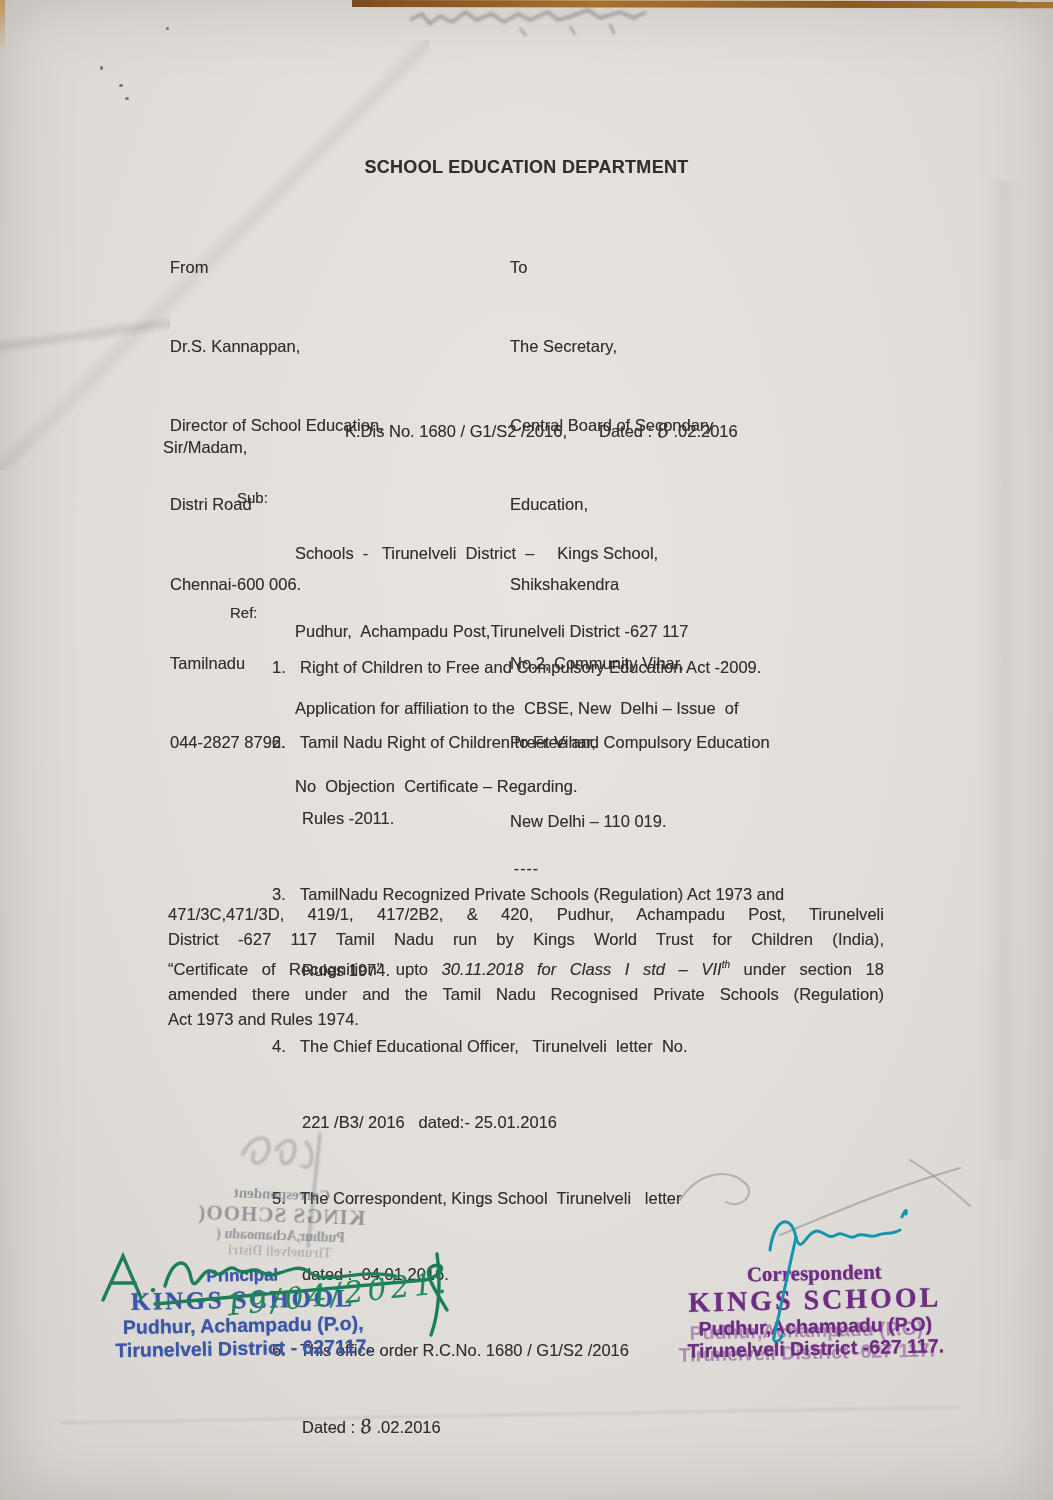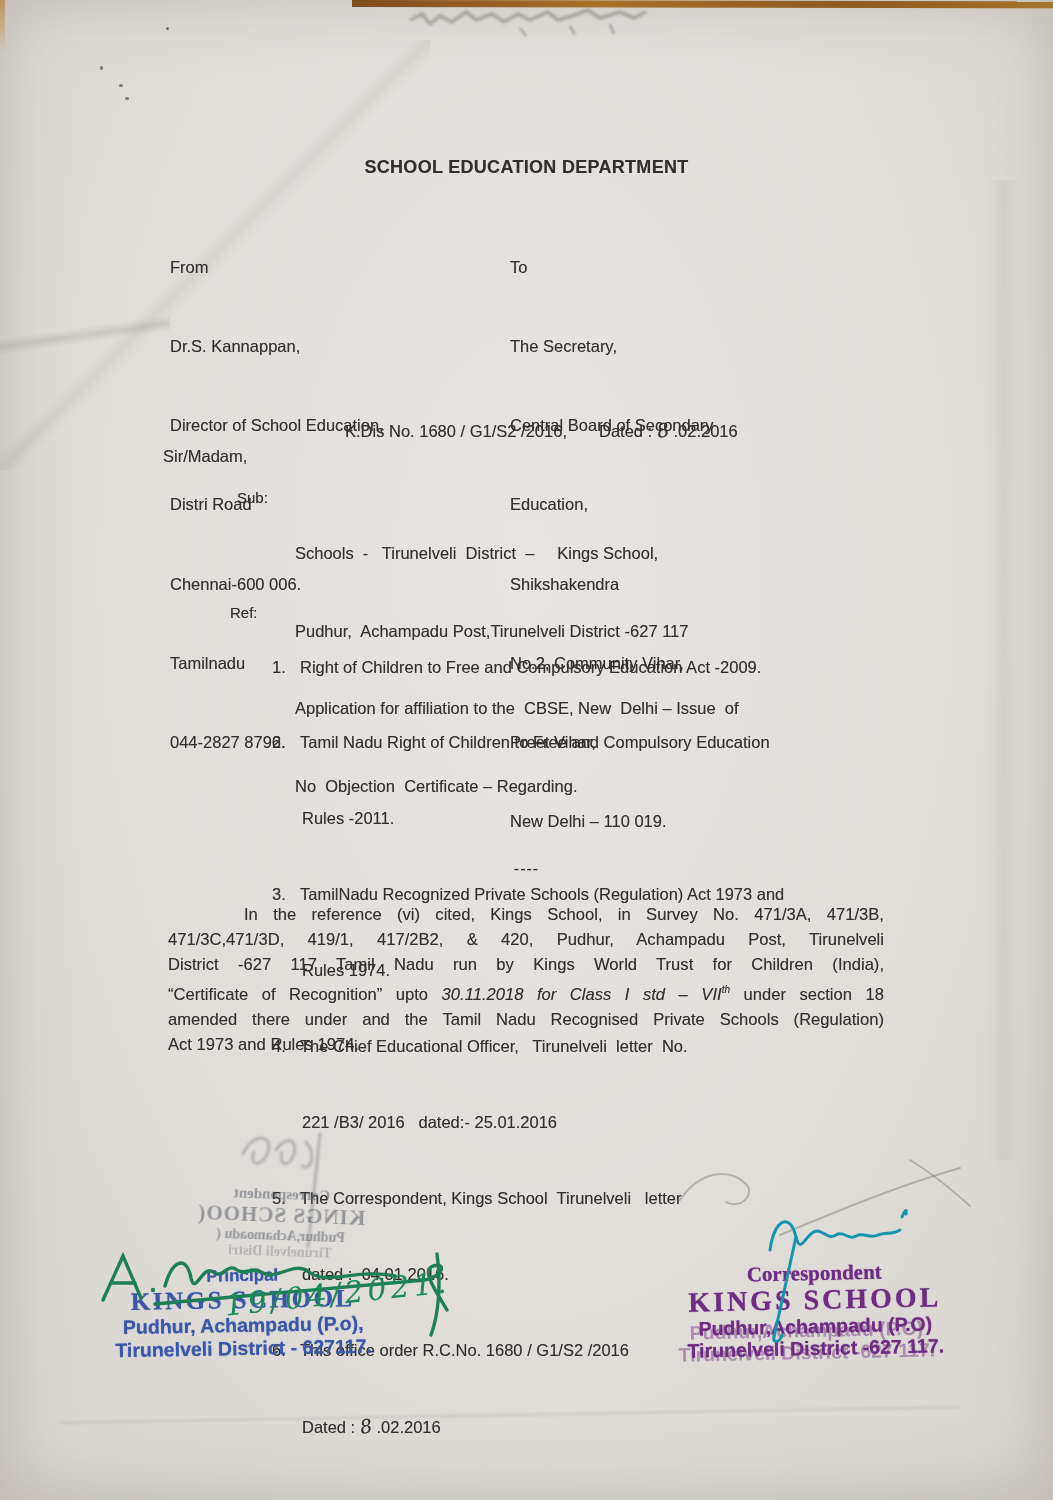--- a/index.html
+++ b/index.html
@@ -38,21 +38,21 @@
 
   .addr{ font-size:16.5px; line-height:26.4px; white-space:pre-wrap; }
   .from-block{ top:201px; left:170px; }
   .to-block{ top:201px; left:510px; }
 
   .kdis{ top:419px; left:345px; font-size:16.5px; }
   .kdis .gap{ display:inline-block; width:32px; }
   .hand-digit{ font-family:"DejaVu Serif", serif; font-style:italic; display:inline-block;
     transform:rotate(-10deg); font-size:19px; }
 
-  .salutation{ top:447px; left:163px; font-size:16.5px;text-align:right; }
+  .salutation{ top:438px; left:163px; font-size:16.5px;text-align:right; }
 
   .label{ font-size:15px; }
   .sub-label{ top:489px; left:237px; }
   .sub-content{ top:489px; left:295px; width:540px; font-size:16.5px;
     line-height:25.9px; white-space:pre-wrap; }
 
   .ref-label{ top:604px; left:230px; }
   .ref-content{ top:604px; left:272px; width:600px; font-size:16.5px;
     line-height:25.3px; white-space:pre-wrap; }
   .ref-content .num{ display:inline-block; width:28px; }
@@ -176,21 +176,20 @@
     <div class="cont">221 /B3/ 2016   dated:- 25.01.2016</div>
     <div><span class="num">5.</span><span>The Correspondent, Kings School  Tirunelveli   letter</span></div>
     <div class="cont">dated :  04.01.2016.</div>
     <div><span class="num">6.</span><span>This office order R.C.No. 1680 / G1/S2 /2016</span></div>
     <div class="cont"><span>Dated : </span><span class="hand-digit">8</span><span> .02.2016</span></div>
   </div>
 
   <div class="abs separator ink">----</div>
 
   <div class="abs body-par ink">
-    <div class="ln first">In the reference (vi) cited, Kings School, in Survey No. 471/3A, 471/3B,</div>
     <div class="ln">471/3C,471/3D, 419/1, 417/2B2, &amp; 420, Pudhur, Achampadu Post, Tirunelveli</div>
     <div class="ln">District -627 117 Tamil Nadu run by Kings World Trust for Children (India),</div>
     <div class="ln"><span>“Certificate of Recognition” upto </span><span class="it">30.11.2018 for Class I std – VII</span><sup class="it">th</sup><span> under section 18</span></div>
     <div class="ln">amended there under and the Tamil Nadu Recognised Private Schools (Regulation)</div>
     <div class="ln last">Act 1973 and Rules 1974.</div>
   </div>
 
   <svg class="yours-bleed" width="120" height="130" viewBox="0 0 120 130">
     <g fill="none" stroke="rgba(120,125,132,0.42)" stroke-width="3.2" stroke-linecap="round" filter="blur(0.8px)">
       <path d="M15,32 C25,10 45,12 40,30 C36,44 20,46 26,30"></path>

